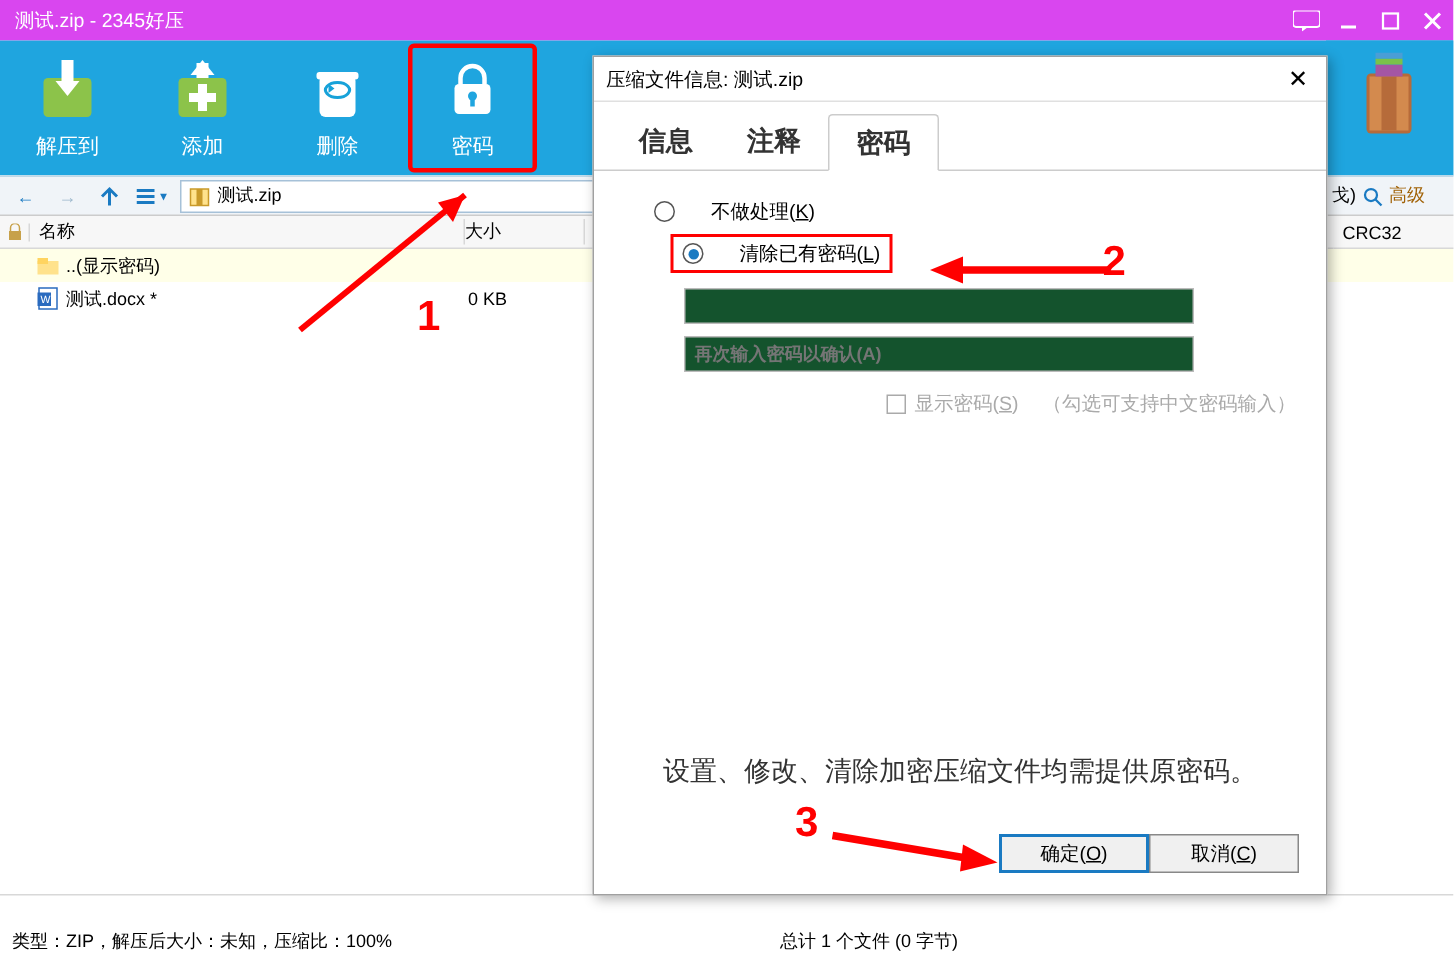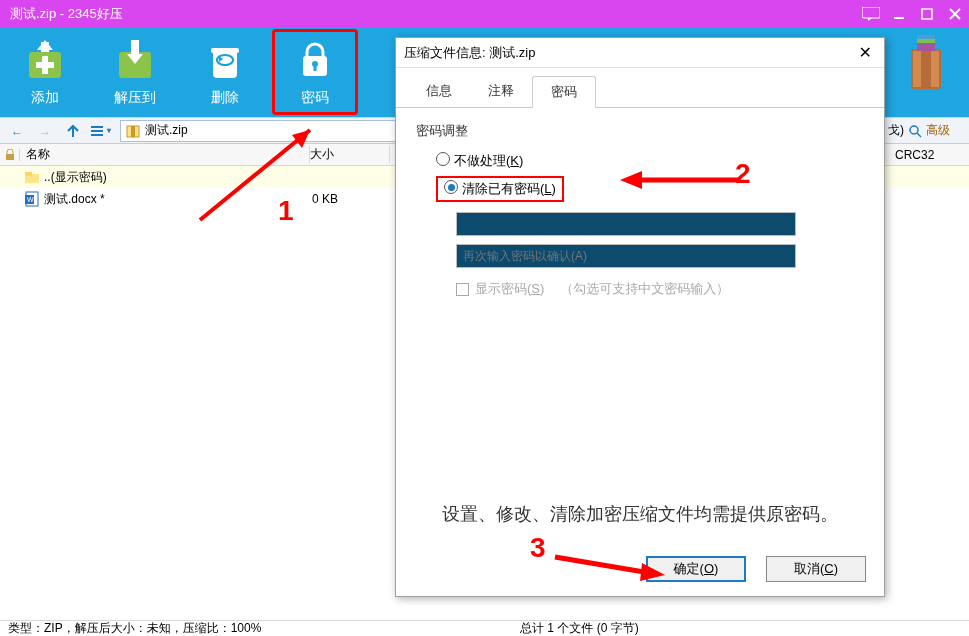--- a/index.html
+++ b/index.html
@@ -14,39 +14,39 @@
     .pathbar{height:27px;border-top:1px solid #bfd7e6;border-bottom:1px solid #ccc;display:flex;align-items:center;background:#f0f4f8;padding:0 4px;gap:2px;}
     .pbtn{width:26px;height:22px;display:flex;align-items:center;justify-content:center;color:#1a7ac2;font-weight:bold;border-radius:2px;}
     .pathbox{flex:1;background:#fff;border:1px solid #a6c1d8;height:22px;display:flex;align-items:center;padding:0 4px;gap:4px;margin-left:4px;}
     .listhdr{height:22px;border-bottom:1px solid #d8d8d8;display:flex;align-items:center;background:#f7f7f7;font-size:12px;}
     .col-lock{width:20px;border-right:1px solid #d8d8d8;}
     .col-name{flex:0 0 290px;padding-left:6px;border-right:1px solid #d8d8d8;}
     .col-size{flex:0 0 80px;text-align:left;padding-right:10px;border-right:1px solid #d8d8d8;}
     .row{height:22px;display:flex;align-items:center;font-size:12px;}
     .rowicon{width:16px;height:16px;margin:0 4px;}
     .filelist{position:relative;}
-    .status{position:absolute;bottom:0;left:0;right:0;height:16px;border-top:1px solid #d8d8d8;display:flex;align-items:center;padding:0 8px;font-size:12px;background:#fff;}
+    .status{position:absolute;bottom:0;left:0;right:0;height:40px;border-top:1px solid #d8d8d8;display:flex;align-items:flex-end;padding:0 8px;font-size:12px;background:#fff;}
     
     .dialog{position:absolute;left:395px;top:37px;width:490px;height:560px;background:#fff;border:1px solid #a0a0a0;box-shadow:2px 2px 8px rgba(0,0,0,.3);}
     .dlgtitle{height:30px;display:flex;align-items:center;padding:0 8px;font-size:13px;border-bottom:1px solid #e0e0e0;}
     .dlgtitle .spacer{flex:1}
     .tabs{display:flex;padding:8px 12px 0 12px;border-bottom:1px solid #ccc;}
-    .tab{padding:6px 18px;font-size:13px;color:#333;}
+    .tab{padding:6px 18px;font-size:18px;color:#333;font-weight:bold;}
     .tab.active{border:1px solid #ccc;border-bottom:1px solid #fff;margin-bottom:-1px;background:#fff;border-radius:3px 3px 0 0;}
     .fieldset{margin:14px 20px;border:none;}
     .legend{font-size:13px;margin-bottom:8px;color:#333;}
-    .radio{display:flex;font-size:13px;padding:4px 0;margin-left:20px;gap:4px;}
+    .radio{display:flex;align-items:center;font-size:13px;padding:4px 0;margin-left:20px;gap:24px;}
     .radio.hl{border:2px solid #ff0000;display:inline-flex;padding:2px 6px;}
     .rcircle{width:14px;height:14px;border:1px solid #555;border-radius:50%;display:flex;align-items:center;justify-content:center;}
     .rcircle.checked::after{content:"";width:7px;height:7px;background:#1a7ac2;border-radius:50%;}
     .txtin{width:340px;height:24px;border:1px solid #bbb;margin-left:40px;margin-top:8px;padding:0 6px;font-size:12px;color:#999;background:#fff;}
-    .txtin.dis{background:#0c4a6e;color:#bbb;}
-    .chk{display:flex;align-items:center;gap:6px;margin-left:40px;margin-top:12px;font-size:13px;color:#aaa;}
+    .txtin.dis{background:#14532d;color:#bbb;font-weight:bold;}
+    .chk{display:flex;align-items:center;gap:6px;margin-left:40px;margin-top:12px;font-size:13px;color:#aaa;justify-content:flex-end;}
     .chkbox{width:13px;height:13px;border:1px solid #aaa;}
-    .foot{position:absolute;bottom:14px;right:18px;display:flex;gap:20px;text-align:center;}
+    .foot{position:absolute;bottom:14px;right:18px;display:flex;gap:0;text-align:center;}
     .btn{width:100px;height:26px;border:1px solid #888;background:#f0f0f0;font-size:13px;display:flex;align-items:center;justify-content:center;}
     .btn.primary{border:2px solid #1a7ac2;}
     .note{position:absolute;left:0;right:0;bottom:70px;text-align:center;font-size:18px;color:#333;}
     
     .ann{position:absolute;pointer-events:none;font-family:Arial;}
     .num{color:#ff0000;font-size:28px;font-weight:bold;}
     .arrow{fill:#ff0000;}
     
     .rpeek{position:absolute;right:0;top:27px;width:85px;height:90px;background:#1fa5df;}
     .rpeek svg{margin: 8px auto;display:block;}
@@ -78,39 +78,39 @@
       <svg width="14" height="14">
         <line x1="2" y1="2" x2="12" y2="12" stroke="#fff" stroke-width="2"></line>
         <line x1="12" y1="2" x2="2" y2="12" stroke="#fff" stroke-width="2"></line>
       </svg>
     </div>
 </div>
 
 <div class="toolbar">
   <div class="tbtn">
     <div class="iconbox">
+        <svg width="44" height="44">
+          <rect x="6" y="14" width="32" height="26" rx="3" fill="#8cc34a"></rect>
+          <rect x="18" y="2" width="8" height="16" fill="#fff"></rect>
+          <polygon points="14,16 30,16 22,26" fill="#fff"></polygon>
+        </svg>
+      </div>
+    <span>解压到</span>
+  </div>
+  <div class="tbtn">
+    <div class="iconbox">
       <svg width="44" height="44">
           <rect x="6" y="14" width="32" height="26" rx="3" fill="#8cc34a"></rect>
           <rect x="19" y="18" width="6" height="18" fill="#fff"></rect>
           <rect x="13" y="24" width="18" height="6" fill="#fff"></rect>
           <rect x="18" y="4" width="8" height="10" fill="#fff"></rect>
           <polygon points="14,12 30,12 22,2" fill="#fff"></polygon>
         </svg>
       </div>
     <span>添加</span>
-  </div>
-  <div class="tbtn">
-    <div class="iconbox">
-        <svg width="44" height="44">
-          <rect x="6" y="14" width="32" height="26" rx="3" fill="#8cc34a"></rect>
-          <rect x="18" y="2" width="8" height="16" fill="#fff"></rect>
-          <polygon points="14,16 30,16 22,26" fill="#fff"></polygon>
-        </svg>
-      </div>
-    <span>解压到</span>
   </div>
   <div class="tbtn">
     <div class="iconbox">
         <svg width="44" height="44">
           <rect x="10" y="12" width="24" height="28" rx="4" fill="#fff"></rect>
           <rect x="8" y="10" width="28" height="5" rx="2" fill="#fff"></rect>
           <path d="M22 17 a8 5 0 1 0 .01 0" fill="none" stroke="#17a2d9" stroke-width="2"></path>
           <polygon points="16,18 20,21 16,24" fill="#17a2d9"></polygon>
         </svg>
       </div>
@@ -216,27 +216,26 @@
     <span>压缩文件信息: 测试.zip</span>
     <div class="spacer"></div>
     <div style="font-size:16px;padding:0 4px">✕</div>
   </div>
   <div class="tabs">
     <div class="tab">信息</div>
     <div class="tab">注释</div>
     <div class="tab active">密码</div>
   </div>
   <div class="fieldset">
-    <div class="legend">密码调整</div>
     <div class="radio">
       <div class="rcircle"></div>
       <span><span>不做处理(</span><u>K</u><span>)</span></span>
     </div>
     <div style="margin-left:20px;padding:2px 0">
-      <div class="radio hl" style="margin-left:0">
+      <div class="radio hl" style="margin-left:11px">
         <div class="rcircle checked"></div>
         <span><span>清除已有密码(</span><u>L</u><span>)</span></span>
       </div>
     </div>
     <input class="txtin dis" disabled="" style="">
     <input class="txtin dis" disabled="" placeholder="再次输入密码以确认(A)" style="">
     <div class="chk">
       <div class="chkbox"></div>
       <span><span>显示密码(</span><u>S</u><span>)</span></span>
       <span style="margin-left:10px;color:#aaa">（勾选可支持中文密码输入）</span>

